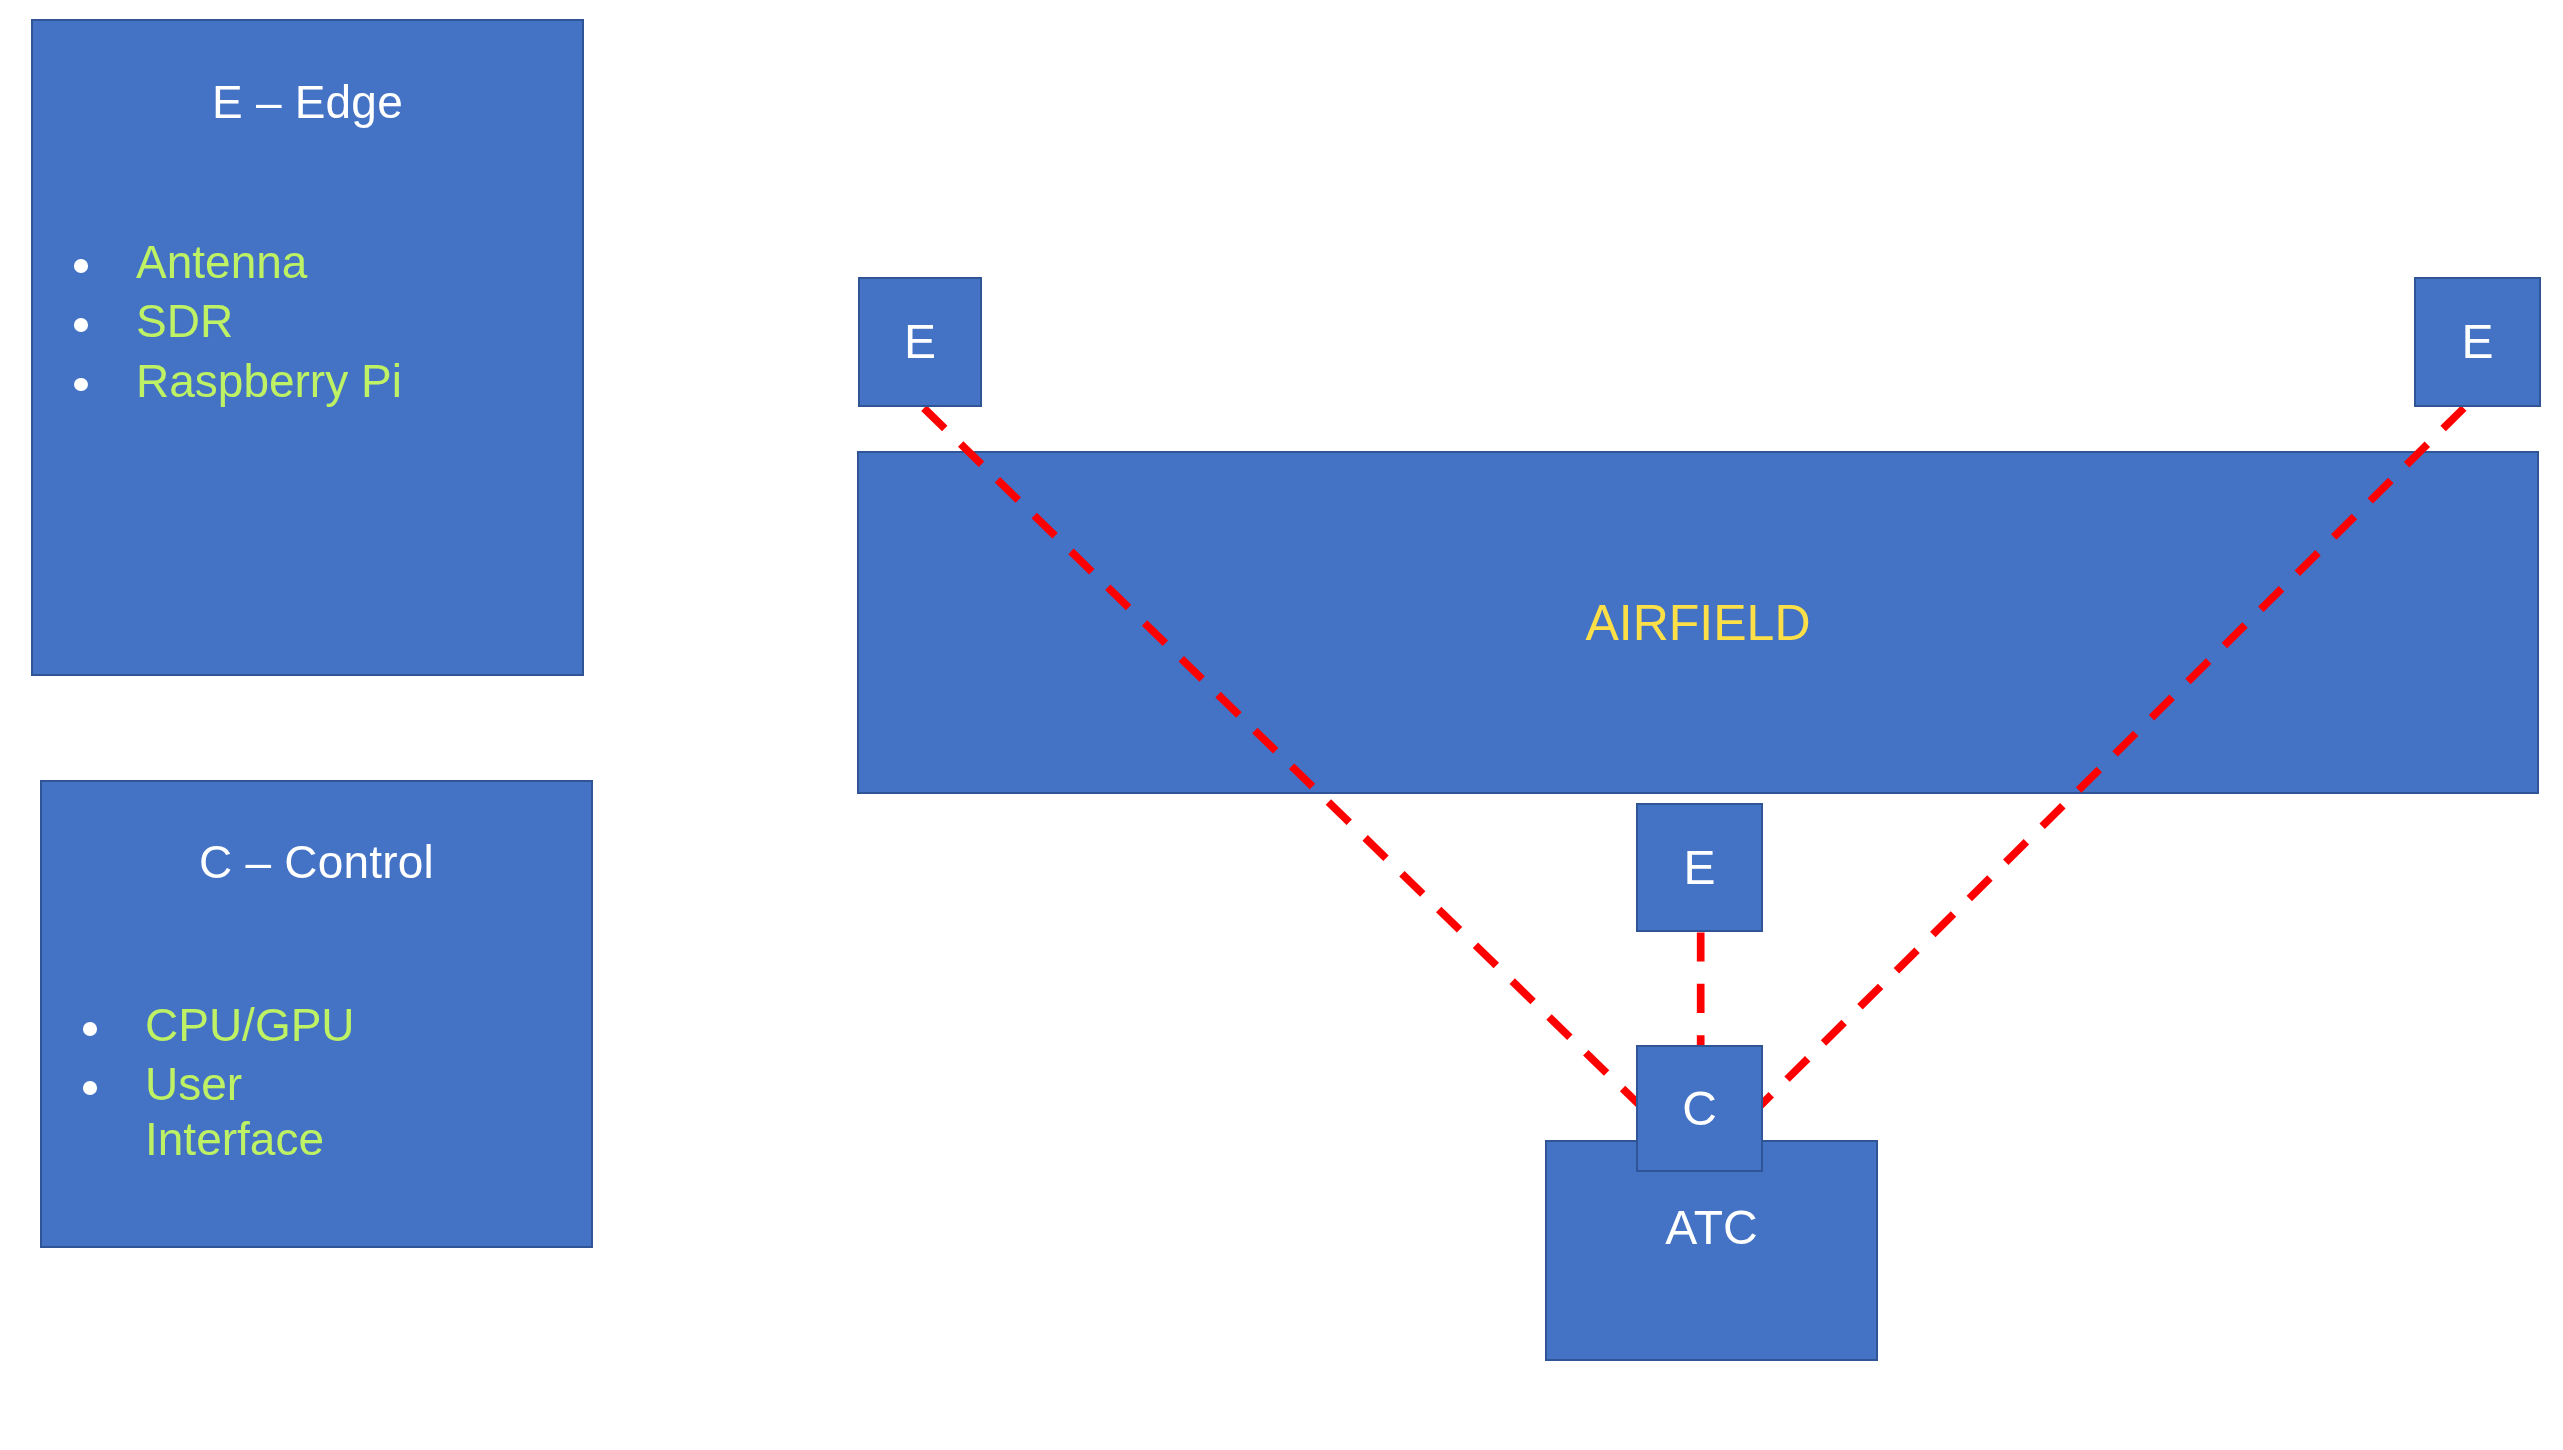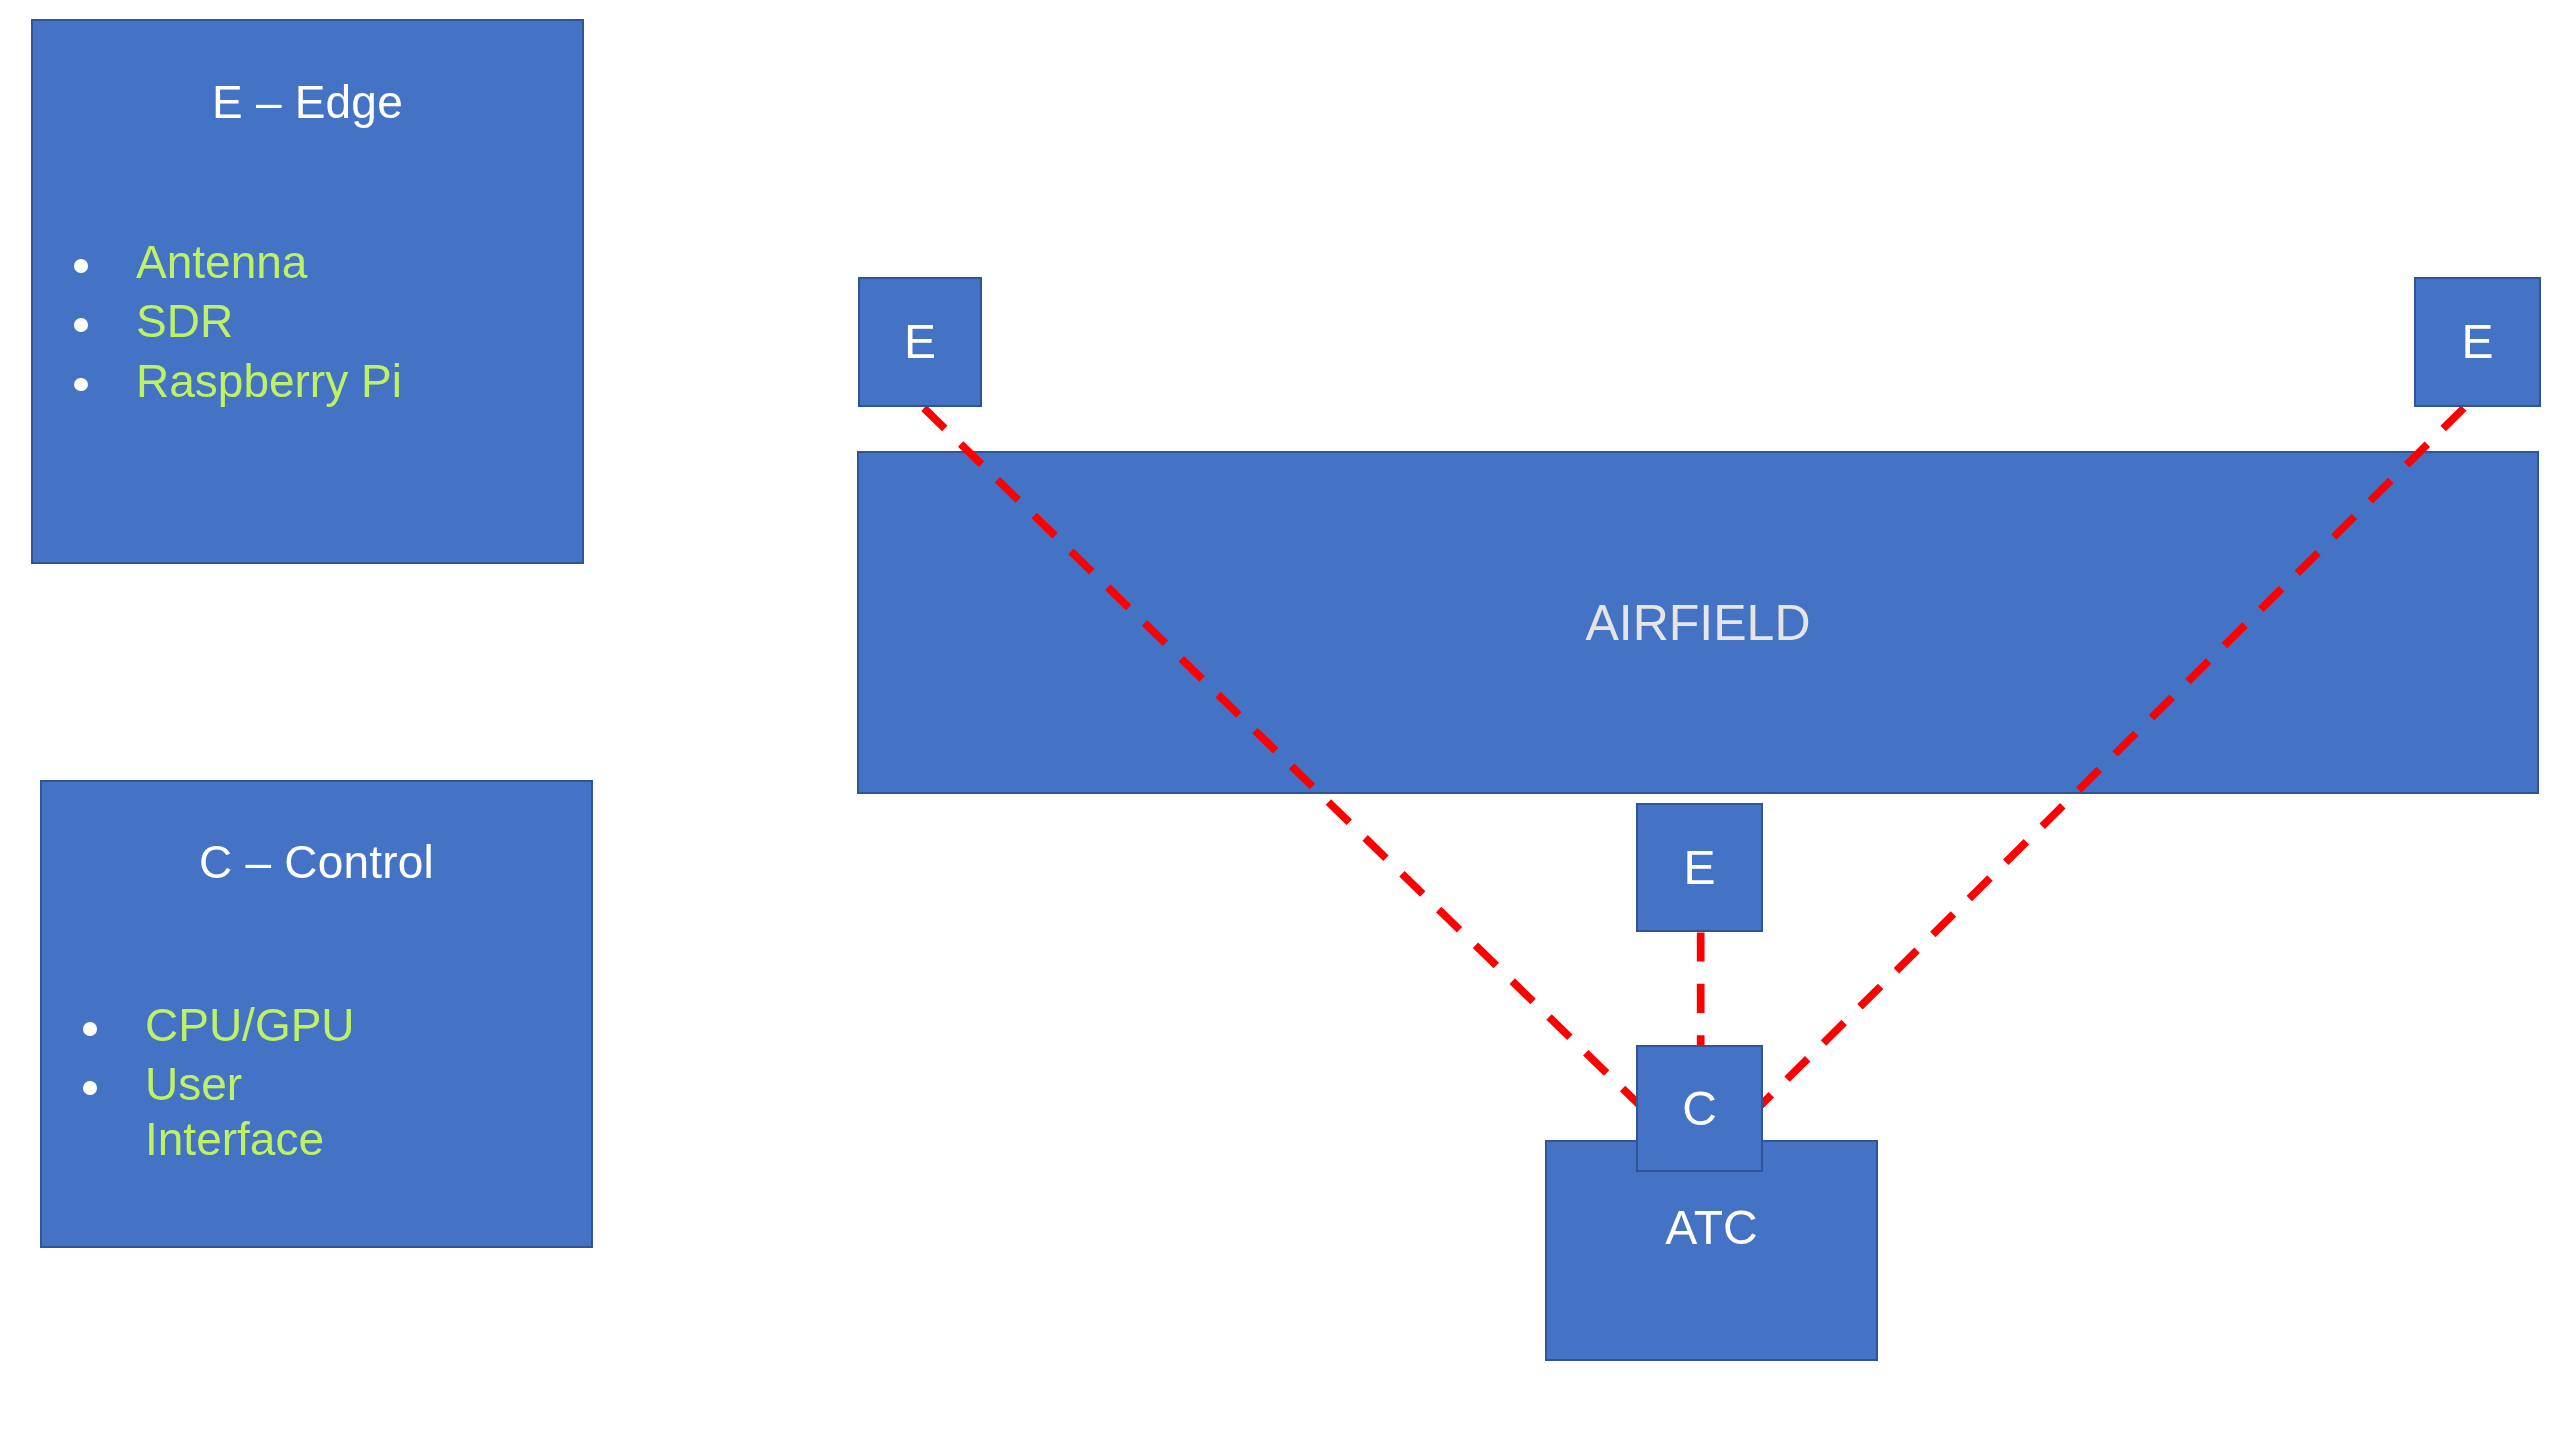--- a/index.html
+++ b/index.html
@@ -78,21 +78,21 @@
     line-height: 1;
   }
 
   
   #airfield-bar {
     display: flex;
     align-items: center;
     justify-content: center;
     font-size: 50px;
   }
-  #airfield-label { color: #e5e5e5; }
+  #airfield-label { color: #fde047; }
 
   
   #atc-block {
     display: flex;
     align-items: flex-start;
     justify-content: center;
   }
   #atc-label {
     margin-top: 58px;
     font-size: 48px;
@@ -119,21 +119,21 @@
   .layer-bar   { z-index: 1; }
   .layer-links { z-index: 2; }
   .layer-node  { z-index: 3; }
   .layer-atc   { z-index: 2; }
 </style>
 </head>
 <body>
 
 <div id="canvas">
 
-  <div class="shape panel layer-node" id="panel-edge" style="left:31px; top:19px; width:553px; height:545px;">
+  <div class="shape panel layer-node" id="panel-edge" style="left:31px; top:19px; width:553px; height:657px;">
     <div class="panel-title" style="top:56px;">E – Edge</div>
     <ul class="panel-list" style="top:214px;">
       <li>
         <span class="bullet-dot"></span>
         <span>Antenna</span>
       </li>
       <li>
         <span class="bullet-dot"></span>
         <span>SDR</span>
       </li>

